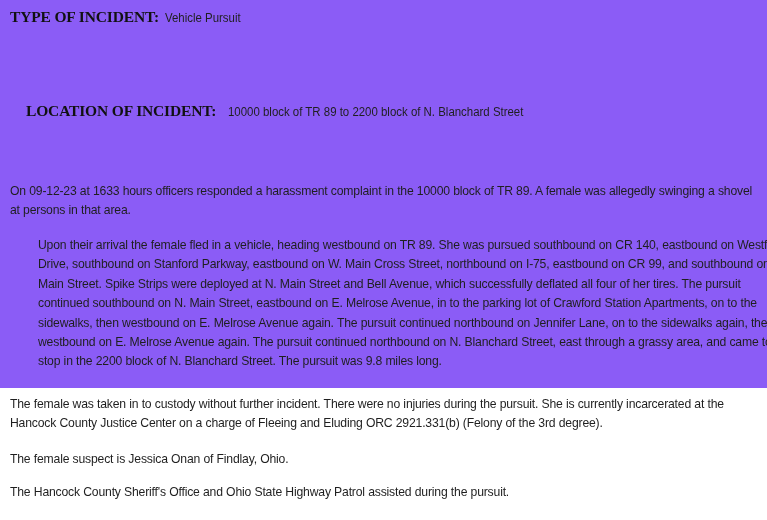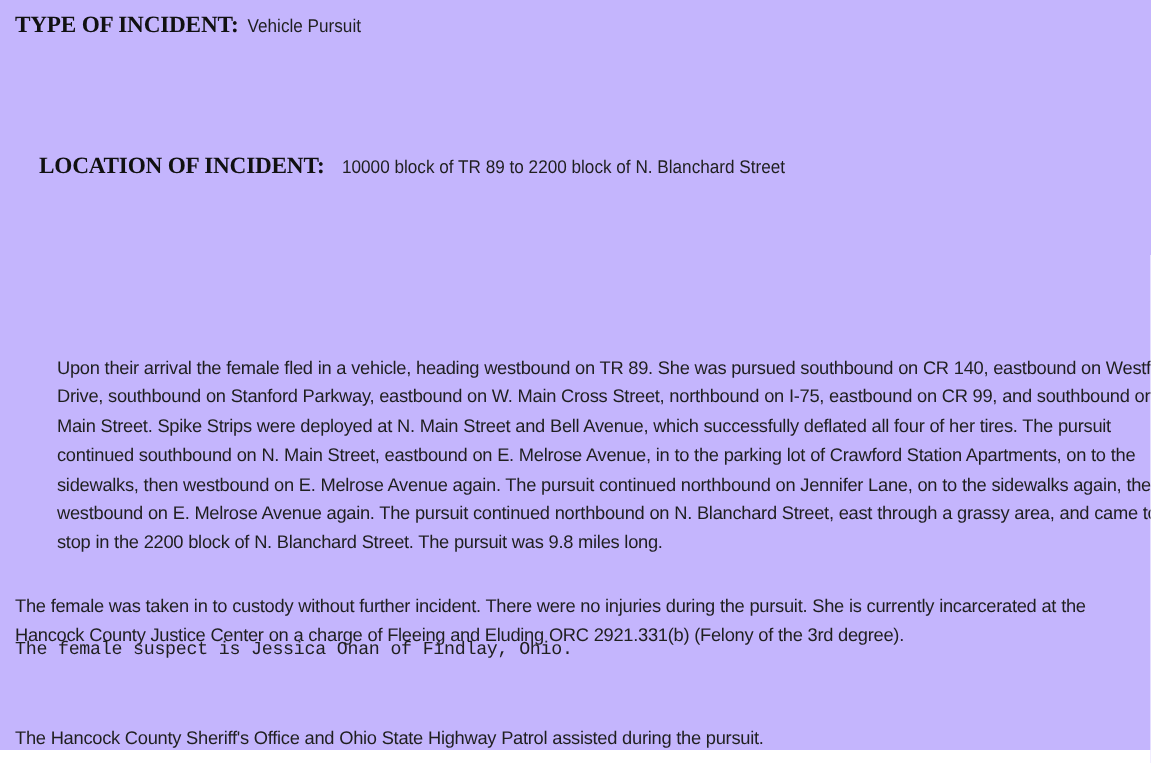--- a/index.html
+++ b/index.html
@@ -10,22 +10,22 @@
   body {
     width: 767px;
     height: 520px;
     overflow: hidden;
     font-family: "Liberation Sans", sans-serif;
     color: #1c1c1c;
   }
   .page {
     position: relative;
     width: 767px;
-    height: 500px;
-    background: #c4b5fd;
+    height: 388px;
+    background: #8b5cf6;
     box-sizing: border-box;
     padding: 0 12px 12px 10px;
   }
 
   
   .field-row {
     display: block;
     white-space: nowrap;
   }
   .field-label {
@@ -73,36 +73,37 @@
     line-height: 19.4px;
     color: #1f1f1f;
     text-align: left;
     margin: 0;
     letter-spacing: -0.18px;
     word-spacing: 0.1px;
   }
   #para-1 { position: absolute; left: 10px; top: 182px; width: 750px; }
   #para-2 { position: absolute; left: 10px; top: 236px; width: 752px; margin-left: 28px; }
   #para-3 { position: absolute; left: 10px; top: 395px; width: 752px; }
-  #para-4 { position: absolute; left: 10px; top: 424px; width: 752px; font-family: Liberation Mono, monospace; }
+  #para-4 { position: absolute; left: 10px; top: 450px; width: 752px; }
   #para-5 { position: absolute; left: 10px; top: 483px; width: 752px; }
 </style>
 </head>
 <body>
 
 <div class="page">
 
   <div class="field-row" id="row-type">
     <span class="field-label">TYPE OF INCIDENT:</span><span class="field-value">Vehicle Pursuit</span>
   </div>
 
 
   <div class="field-row" id="row-location">
     <span class="field-label">LOCATION OF INCIDENT:</span><span class="field-value">10000 block of TR 89 to 2200 block of N. Blanchard Street</span>
   </div>
 
 
+  <p class="para" id="para-1">On 09-12-23 at 1633 hours officers responded a harassment complaint in the 10000 block of TR 89.  A female was allegedly swinging a shovel at persons in that area.</p>
   <p class="para" id="para-2">Upon their arrival the female fled in a vehicle, heading westbound on TR 89.  She was pursued southbound on CR 140, eastbound on Westfield Drive, southbound on Stanford Parkway, eastbound on W. Main Cross Street, northbound on I-75, eastbound on CR 99, and southbound on N. Main Street.  Spike Strips were deployed at N. Main Street and Bell Avenue, which successfully deflated all four of her tires.  The pursuit continued southbound on N. Main Street, eastbound on E. Melrose Avenue, in to the parking lot of Crawford Station Apartments, on to the sidewalks, then westbound on E. Melrose Avenue again.  The pursuit continued northbound on Jennifer Lane, on to the sidewalks again, then westbound on E. Melrose Avenue again.  The pursuit continued northbound on N. Blanchard Street, east through a grassy area, and came to a stop in the 2200 block of N. Blanchard Street.  The pursuit was 9.8 miles long.</p>
   <p class="para" id="para-3">The female was taken in to custody without further incident.  There were no injuries during the pursuit.  She is currently incarcerated at the Hancock County Justice Center on a charge of Fleeing and Eluding ORC 2921.331(b) (Felony of the 3rd degree).</p>
   <p class="para" id="para-4">The female suspect is Jessica Onan of Findlay, Ohio.</p>
   <p class="para" id="para-5">The Hancock County Sheriff's Office and Ohio State Highway Patrol assisted during the pursuit.</p>
 
 </div>
 
 </body></html>

